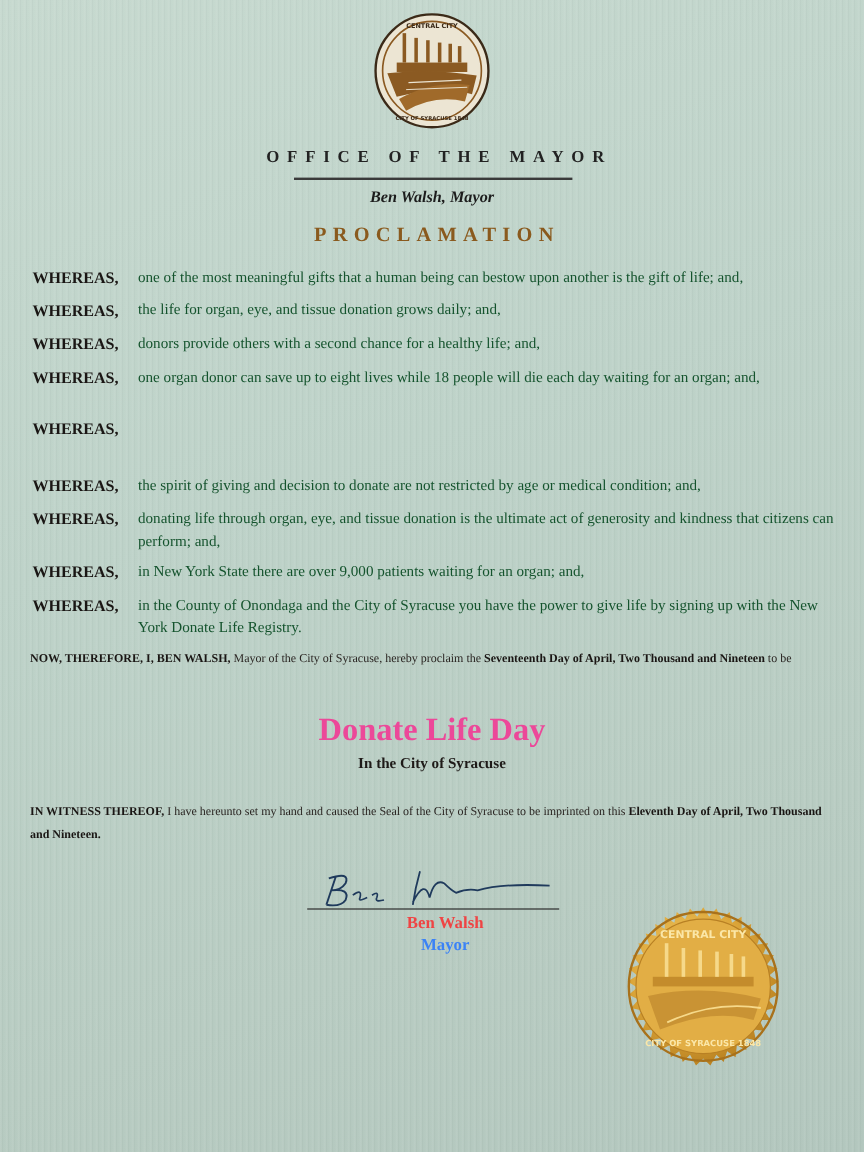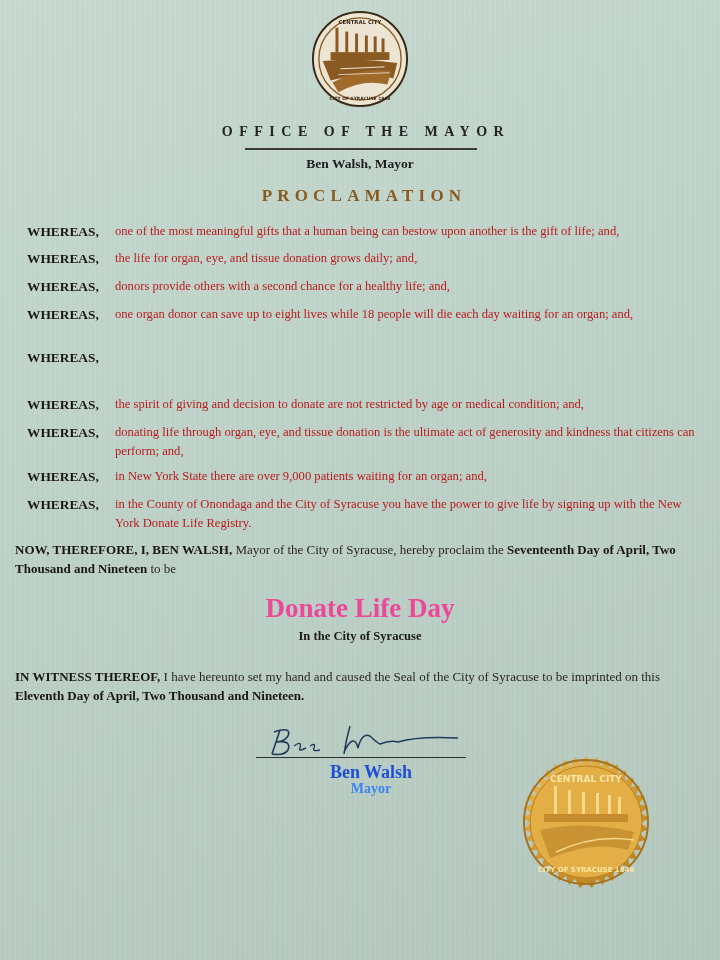--- a/index.html
+++ b/index.html
@@ -19,55 +19,55 @@
     .top-seal { left: 311px; top: 10px; width: 98px; height: 98px; }
 
     .office {
       left: 0; width: 720px; top: 124px; text-align: center;
       font-size: 14px; font-weight: bold; letter-spacing: 6.5px; color: #222;
       padding-left: 6px;
     }
     .office-rule { left: 245px; top: 148px; width: 232px; height: 2px; background: #3a3a3a; }
     .mayor-line {
       left: 0; width: 720px; top: 156px; text-align: center;
-      font-size: 13.5px; font-weight: bold; color: #1c1c1c;
+      font-size: 13.5px; font-weight: bold; color: #1c1c1c; font-style: italic;
     }
     .procl {
       left: 0; width: 720px; top: 186px; text-align: center;
       font-size: 17px; font-weight: bold; letter-spacing: 5.2px; color: #8a5a1e;
       padding-left: 4px;
     }
 
     .clause { position: absolute; left: 27px; width: 680px; font-size: 12.6px; line-height: 19px; }
     .clause .kw {
       position: absolute; left: 0; top: 0;
       font-weight: bold; font-size: 13.4px; color: #1a1614;
     }
-    .clause .body { margin-left: 88px; color: #b91c1c; }
+    .clause .body { margin-left: 88px; color: #14532d; }
 
     .para {
-      position: absolute; left: 15px; width: 668px;
-      font-size: 13px; line-height: 19px; color: #2a2522;
+      position: absolute; left: 25px; width: 668px;
+      font-size: 10px; line-height: 19px; color: #2a2522;
     }
     .para b { color: #1a1614; }
 
     .title {
       left: 0; width: 720px; top: 593px; text-align: center;
       font-size: 27px; font-weight: bold; color: #ec4899;
     }
     .subtitle {
       left: 0; width: 720px; top: 629px; text-align: center;
       font-size: 12.6px; font-weight: bold; color: #1e1a18;
     }
 
     .sig-svg { left: 258px; top: 722px; width: 210px; height: 36px; }
     .sig-rule { left: 256px; top: 757px; width: 210px; height: 1px; background: #2e2e2e; }
     .sig-name {
       left: 256px; width: 210px; top: 762px; text-align: center;
-      font-size: 18px; font-weight: bold; color: #1d4ed8; padding-left: 10px;
+      font-size: 14px; font-weight: bold; color: #ef4444; padding-left: 10px;
     }
     .sig-title {
       left: 256px; width: 210px; top: 781px; text-align: center;
       font-size: 14px; font-weight: bold; color: #3b82f6; padding-left: 10px;
     }
     .gold-seal { left: 504px; top: 740px; width: 164px; height: 164px; }
   </style>
 </head>
 <body>
 

